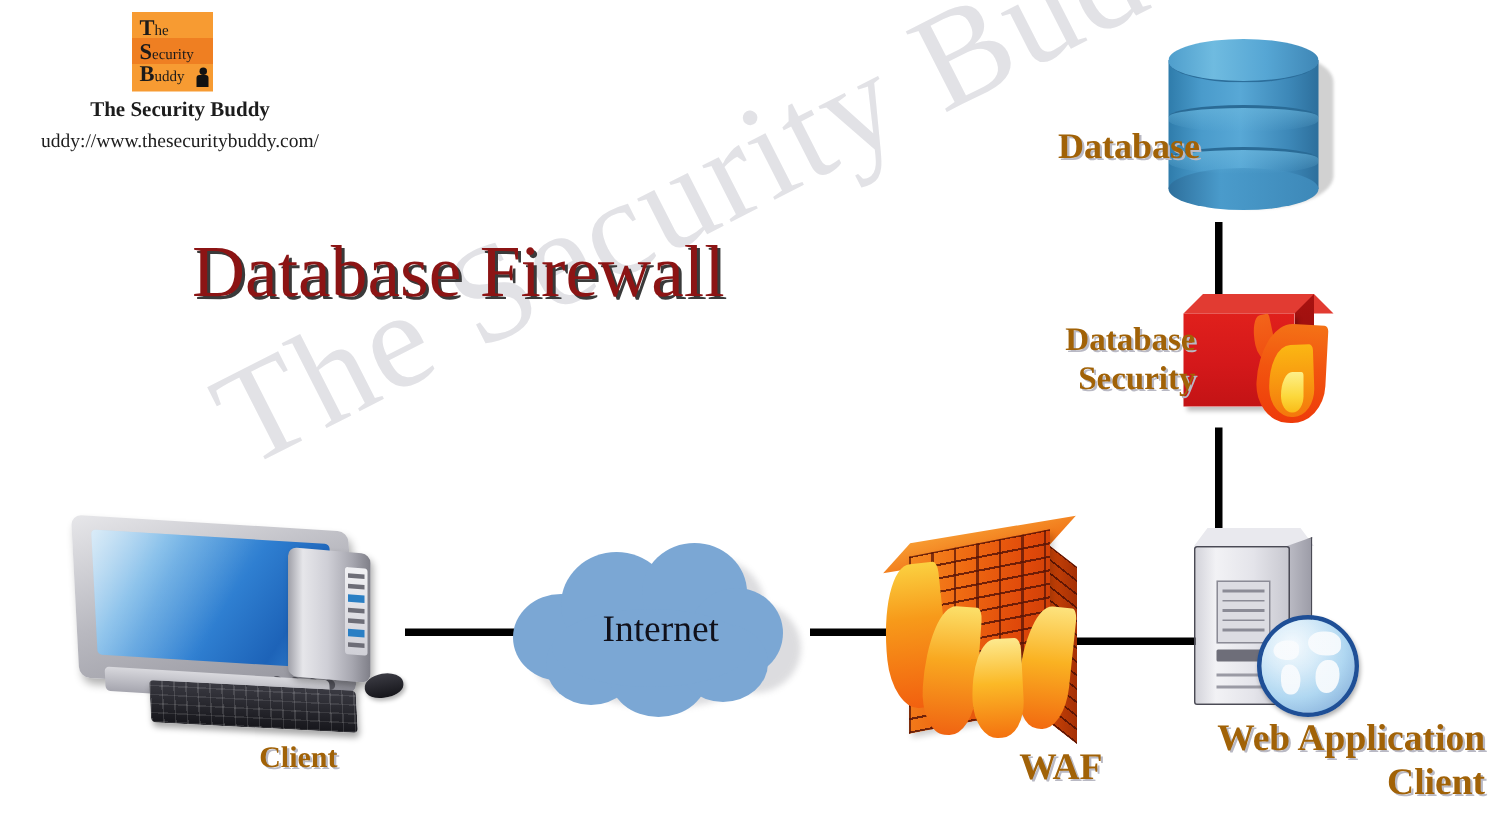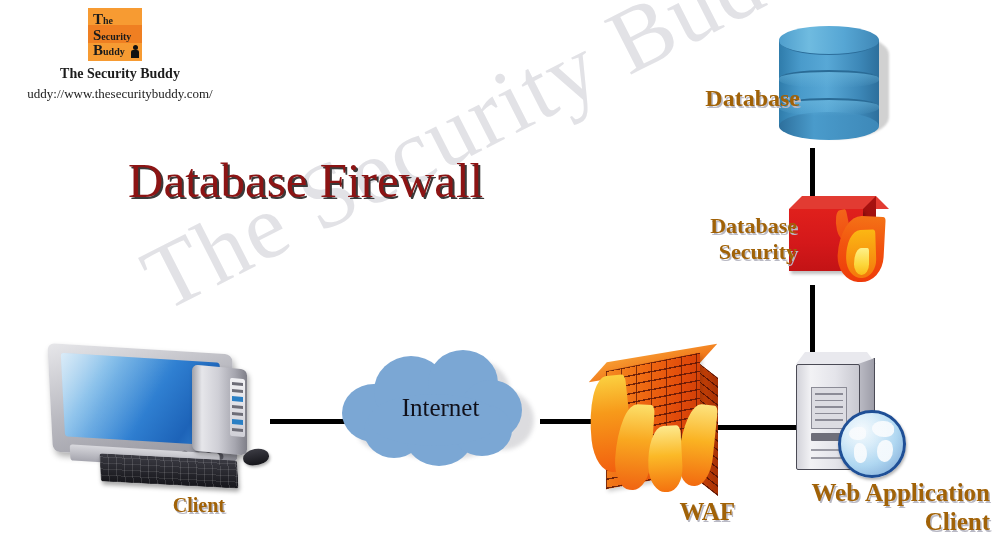--- a/index.html
+++ b/index.html
@@ -28,21 +28,21 @@
   .logo-box{
     position:absolute;left:88px;top:8px;width:54px;height:53px;
     background:linear-gradient(180deg,#f79b32 0%,#f79b32 33%,#ef7f22 33%,#ef7f22 66%,#f79b32 66%,#f79b32 100%);
     z-index:6;
   }
   .logo-line{position:absolute;left:5px;font-family:"Liberation Serif",serif;color:#1b1b1b;white-space:nowrap;}
   .logo-l1{top:2px;}
   .logo-l2{top:18px;}
   .logo-l3{top:33px;}
   .logo-big{font-size:15px;font-weight:bold;}
-  .logo-small{font-size:10px;font-weight:bold;}
+  .logo-small{font-size:10px;font-weight:normal;}
   .logo-person{position:absolute;right:3px;bottom:3px;width:8px;height:13px;}
   .logo-person i{position:absolute;left:1.5px;top:0;width:5px;height:5px;border-radius:50%;background:#111;display:block;}
   .logo-person b{position:absolute;left:0;top:5px;width:8px;height:8px;background:#111;border-radius:2px 2px 0 0;display:block;}
 
   .brand-name{
     position:absolute;left:0;top:66px;width:240px;text-align:center;
     font-family:"Liberation Serif",serif;font-size:14px;font-weight:bold;color:#1c1c1c;
     z-index:6;
   }
   .brand-url{
@@ -213,21 +213,21 @@
     background-image:
       repeating-linear-gradient(90deg,rgba(255,255,255,.13) 0 1px,rgba(0,0,0,0) 1px 8px),
       repeating-linear-gradient(0deg,rgba(255,255,255,.10) 0 1px,rgba(0,0,0,0) 1px 6px),
       linear-gradient(180deg,#3a3a42 0%,#16161b 100%);}
   .mouse{position:absolute;left:203px;top:104px;width:26px;height:16px;
     background:linear-gradient(180deg,#3b3b43 0%,#15151a 100%);
     border-radius:50% 50% 45% 45%;transform:rotate(-10deg);
     box-shadow:1px 2px 3px rgba(0,0,0,.3);}
 
   
-  #node-cloud{position:absolute;left:338px;top:348px;width:205px;height:122px;z-index:4;}
+  #node-cloud{position:absolute;left:338px;top:360px;width:205px;height:122px;z-index:4;}
   .cl-shadow{position:absolute;left:6px;top:8px;width:195px;height:108px;opacity:.3;filter:blur(2px);}
   .cl-shadow div{position:absolute;background:#8e8e96;border-radius:50%;}
   .cl{position:absolute;background:#7ba7d4;border-radius:50%;}
   .cloud-txt{position:absolute;left:0;top:46px;width:205px;text-align:center;
     font-family:"Liberation Serif",serif;font-size:25px;color:#10101a;z-index:2;}
 </style>
 </head>
 <body>
 
 <div id="canvas">

